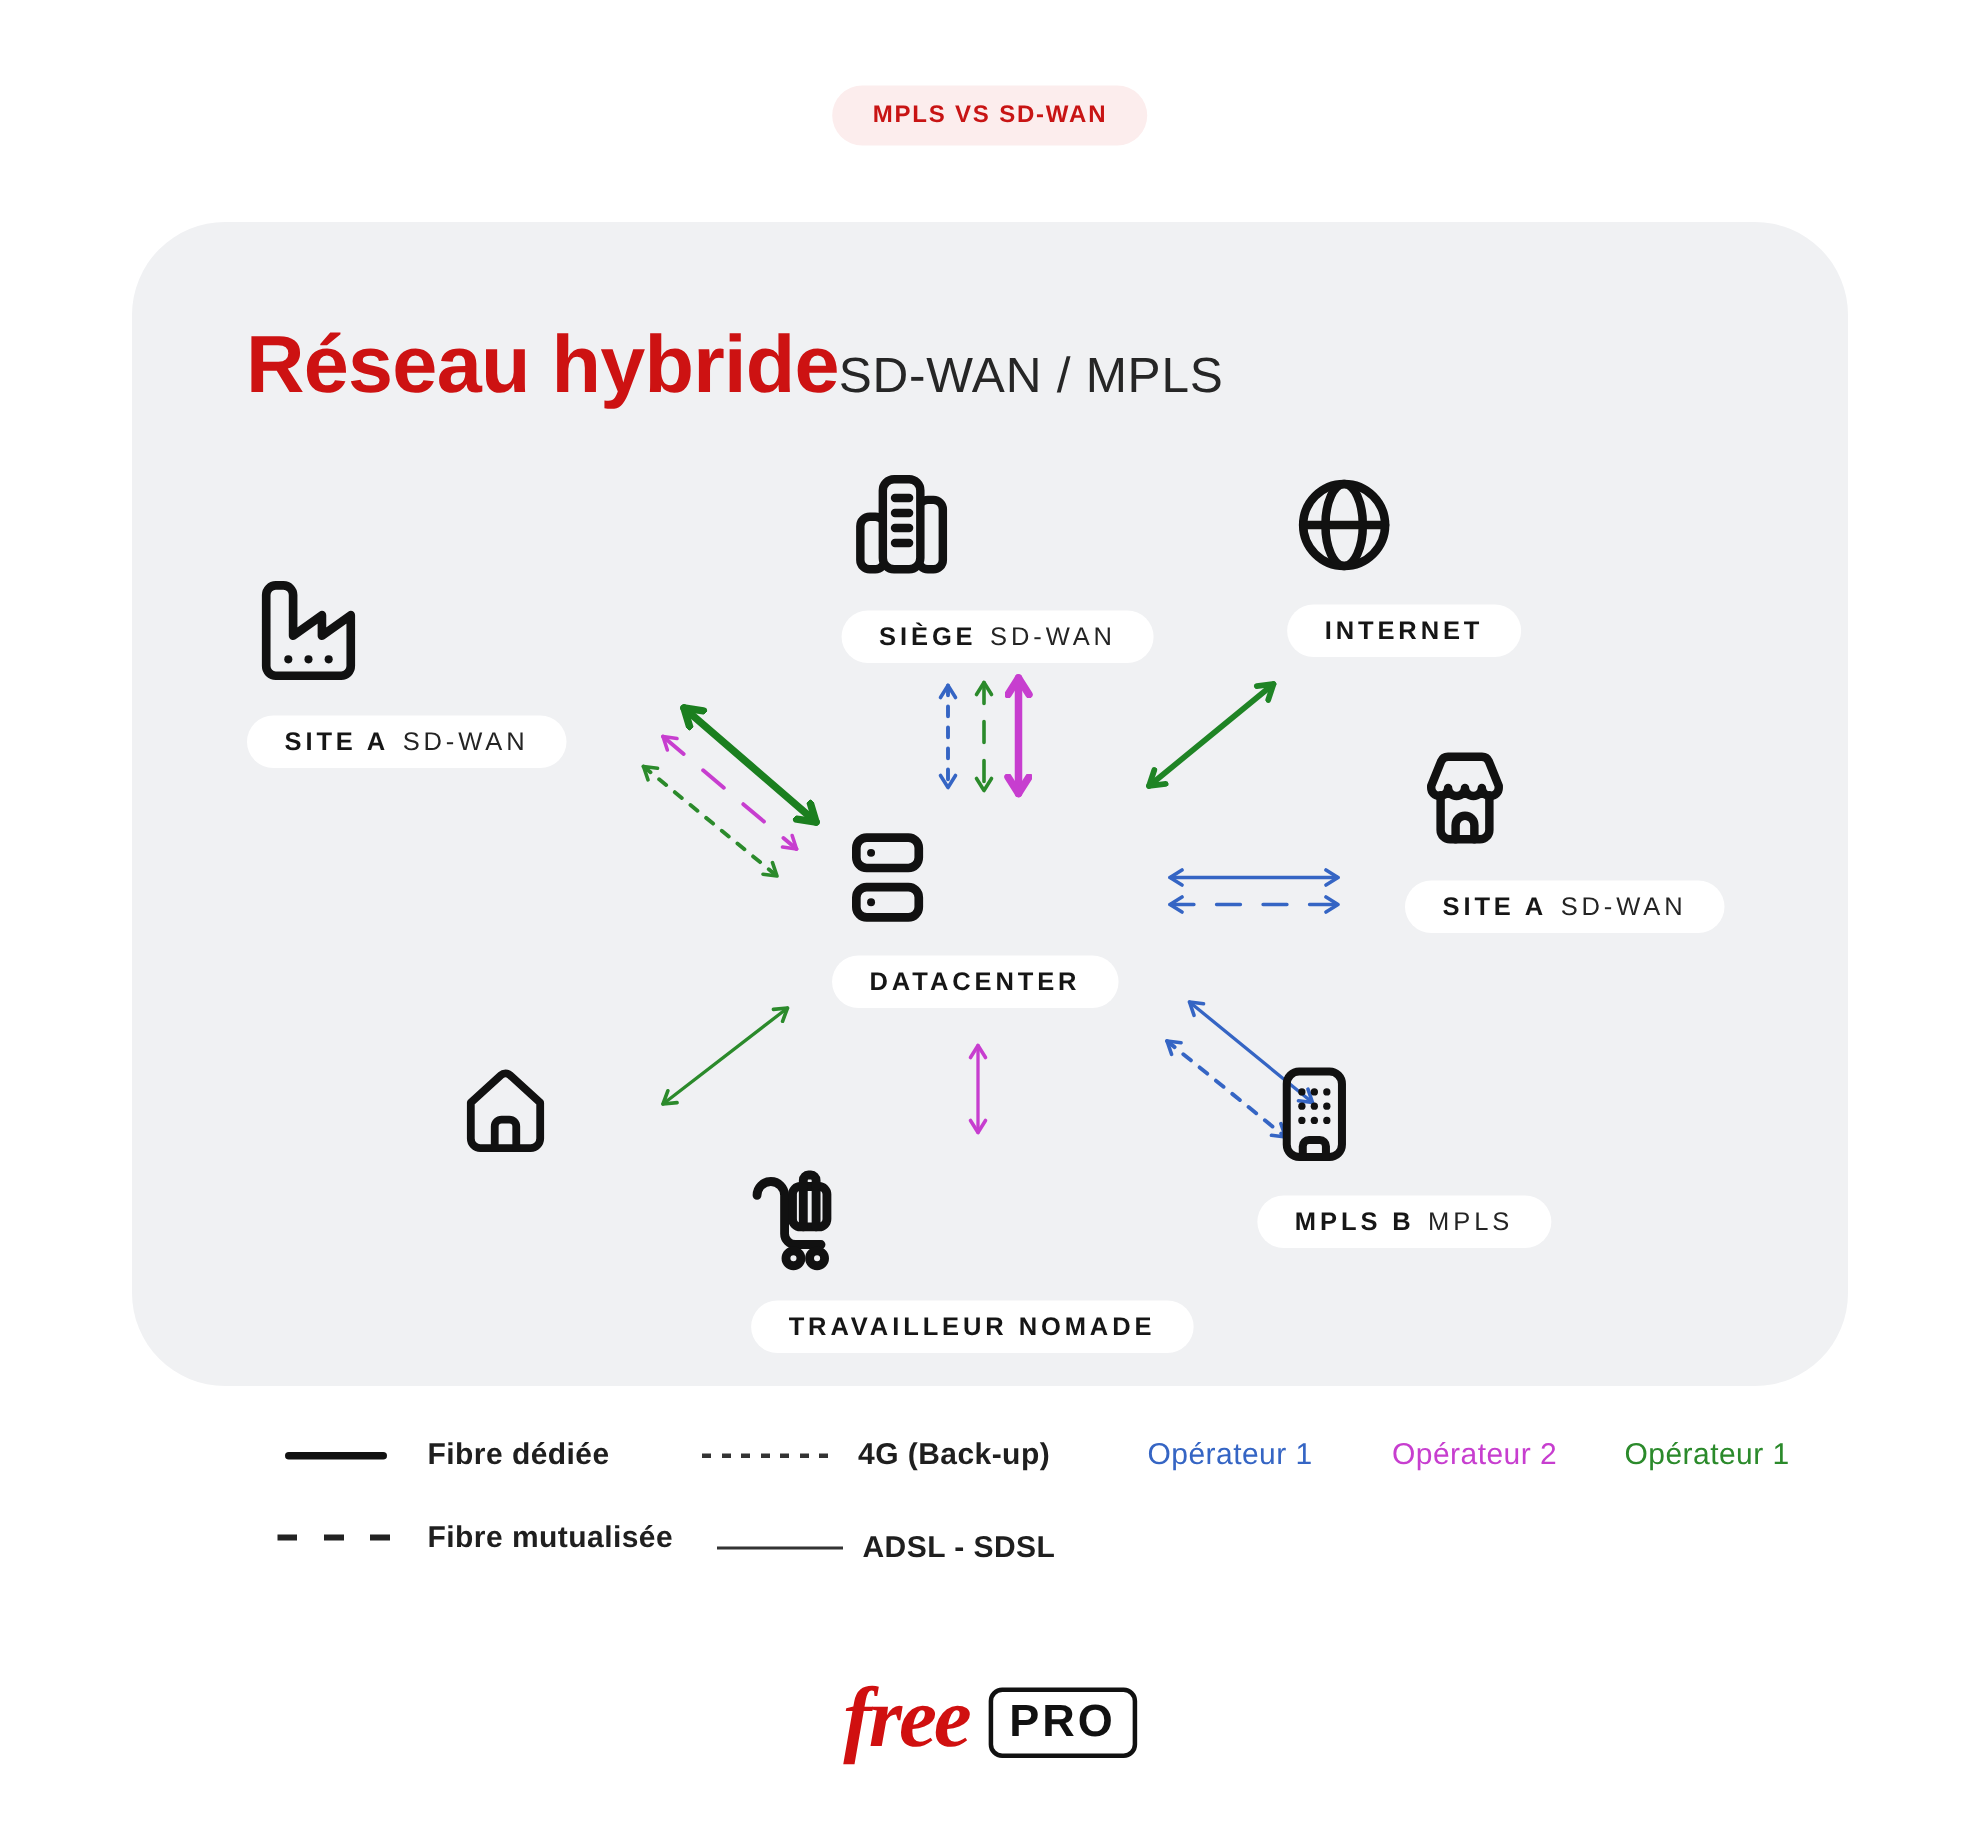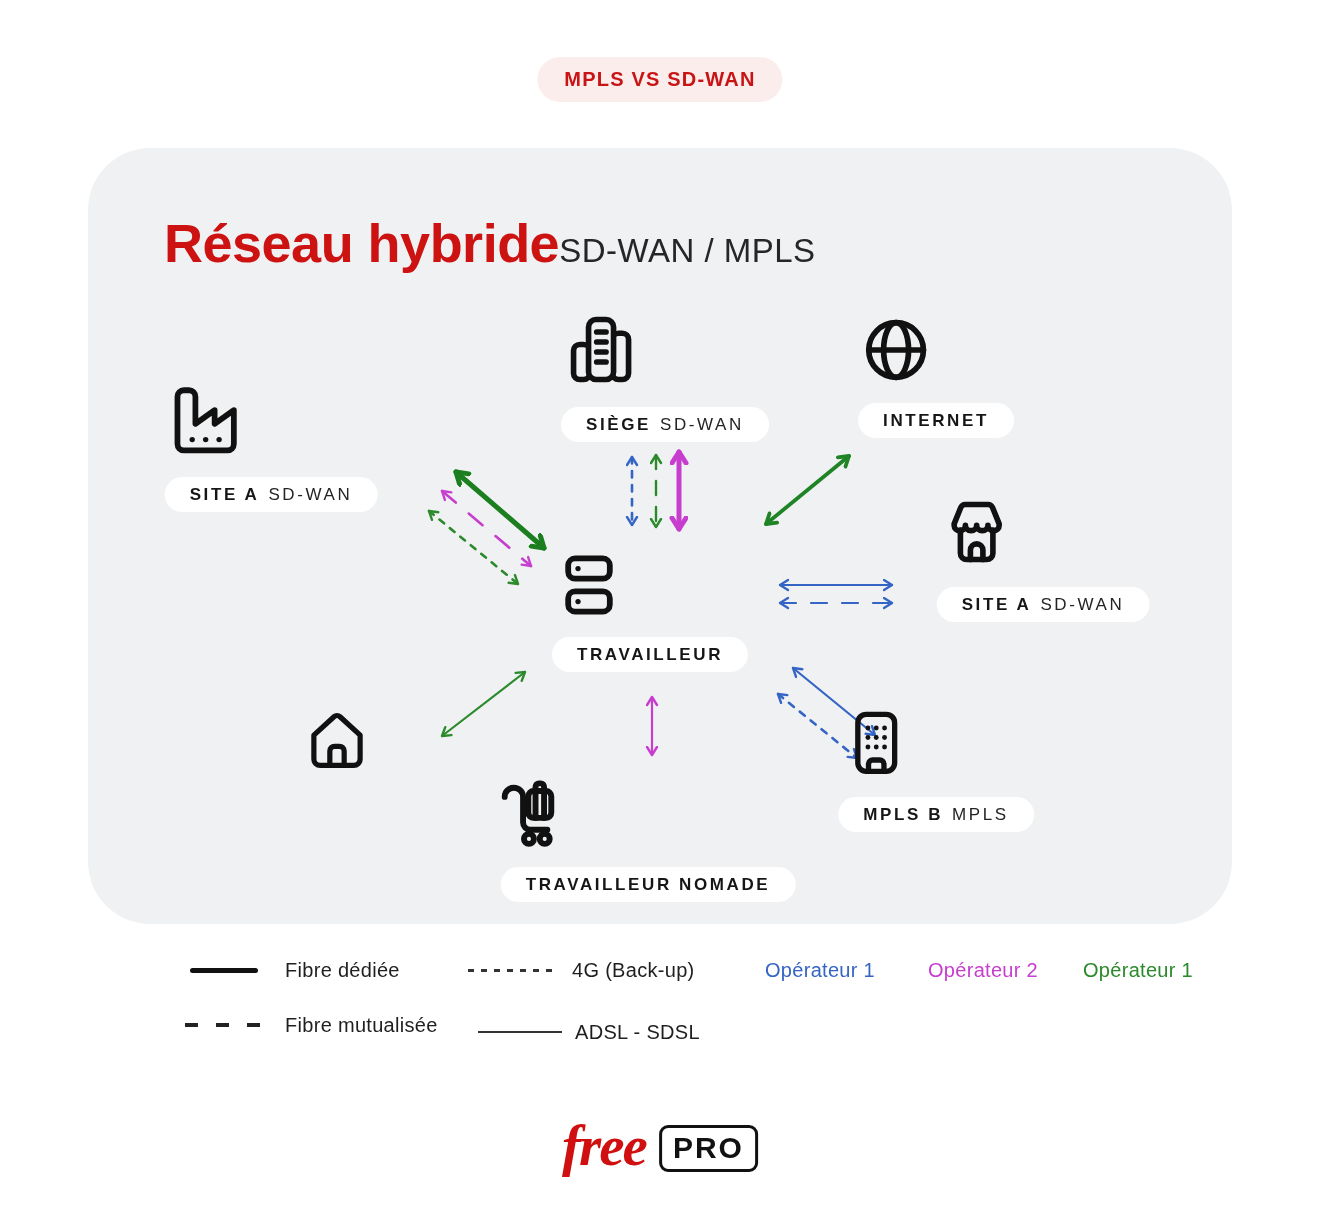--- a/index.html
+++ b/index.html
@@ -3,21 +3,21 @@
 <meta charset="utf-8">
 <style>
   html,body{margin:0;padding:0;background:#ffffff;}
   #canvas{
     position:relative;width:1320px;height:1216px;background:#ffffff;overflow:hidden;
     font-family:"Liberation Sans",sans-serif;color:#1a1a1a;
   }
   
   .top-badge{
     position:absolute;left:660px;top:57px;transform:translateX(-50%);
-    background:#fceded;color:#c81414;font-weight:700;font-size:20px;
+    background:#fceded;color:#c81414;font-weight:700;font-size:16px;
     letter-spacing:1.2px;padding:11px 27px;border-radius:999px;white-space:nowrap;
   }
   
   .card{
     position:absolute;left:88px;top:148px;width:1144px;height:776px;
     background:#f0f1f3;border-radius:62px;
   }
   .title-row{
     position:absolute;left:164px;top:212px;display:flex;align-items:baseline;
   }
@@ -40,21 +40,21 @@
   .ln-green-thin{stroke:#2b8a2b;stroke-width:2.2;}
   .ln-green-dash{stroke:#2b8a2b;stroke-width:2.6;stroke-dasharray:6 7.5;}
   .ln-green-ldash{stroke:#2b8a2b;stroke-width:2.4;stroke-dasharray:14 12;}
   .ln-purple-thick{stroke:#c73ecf;stroke-width:5;}
   .ln-purple-thin{stroke:#c73ecf;stroke-width:2.2;}
   .ln-purple-ldash{stroke:#c73ecf;stroke-width:2.6;stroke-dasharray:18 17;}
   .ln-blue-thin{stroke:#3565c4;stroke-width:2.2;}
   .ln-blue-dash{stroke:#3565c4;stroke-width:2.6;stroke-dasharray:6.5 7.5;}
   .ln-blue-ldash{stroke:#3565c4;stroke-width:2.2;stroke-dasharray:16 15;}
   
-  .legend-label{position:absolute;font-size:20px;font-weight:400;color:#1f1f1f;letter-spacing:0.3px;white-space:nowrap;}
+  .legend-label{position:absolute;font-size:20px;font-weight:700;color:#1f1f1f;letter-spacing:0.3px;white-space:nowrap;}
   .op-label{position:absolute;font-size:20px;font-weight:400;letter-spacing:0.3px;white-space:nowrap;}
   .sample{position:absolute;}
   .s-thick{width:68px;height:5px;background:#111;border-radius:3px;}
   .s-4g{width:90px;height:3px;background:repeating-linear-gradient(90deg,#333 0 6px,transparent 6px 13px);}
   .s-ldash{width:82px;height:3.5px;background:repeating-linear-gradient(90deg,#222 0 13px,transparent 13px 31px);}
   .s-thin{width:84px;height:2px;background:#333;}
   
   .footer{position:absolute;left:660px;top:1117px;transform:translateX(-50%);display:flex;align-items:center;gap:13px;}
   .brand-free{
     font-family:"Liberation Serif",serif;font-style:italic;font-weight:700;
@@ -184,21 +184,21 @@
   <div class="node" style="left:650px;top:548px;">
     <svg width="74" height="74" viewBox="0 0 64 64">
       <g fill="none" stroke="#111" stroke-width="5" stroke-linecap="round" stroke-linejoin="round">
         <rect x="14" y="9" width="36" height="17.5" rx="6"></rect>
         <rect x="14" y="37.5" width="36" height="17.5" rx="6"></rect>
         <circle cx="22.5" cy="17.8" r="2.3" fill="#111" stroke="none"></circle>
         <circle cx="22.5" cy="46.3" r="2.3" fill="#111" stroke="none"></circle>
       </g>
     </svg>
     <div class="pill">
-      <span class="b">TRAVAILLEUR</span>
+      <span class="b">DATACENTER</span>
     </div>
   </div>
 
   <div class="node" style="left:936px;top:706px;">
     <svg width="76" height="76" viewBox="0 0 64 64">
       <g fill="none" stroke="#111" stroke-width="4.5" stroke-linecap="round" stroke-linejoin="round">
         <rect x="16.5" y="7" width="31" height="48" rx="7"></rect>
         <path d="M25.5,55 v-6 a3.5,3.5 0 0 1 3.5,-3.5 h6 a3.5,3.5 0 0 1 3.5,3.5 v6"></path>
         <g fill="#111" stroke="none">
           <circle cx="25" cy="18.5" r="2.05"></circle>

